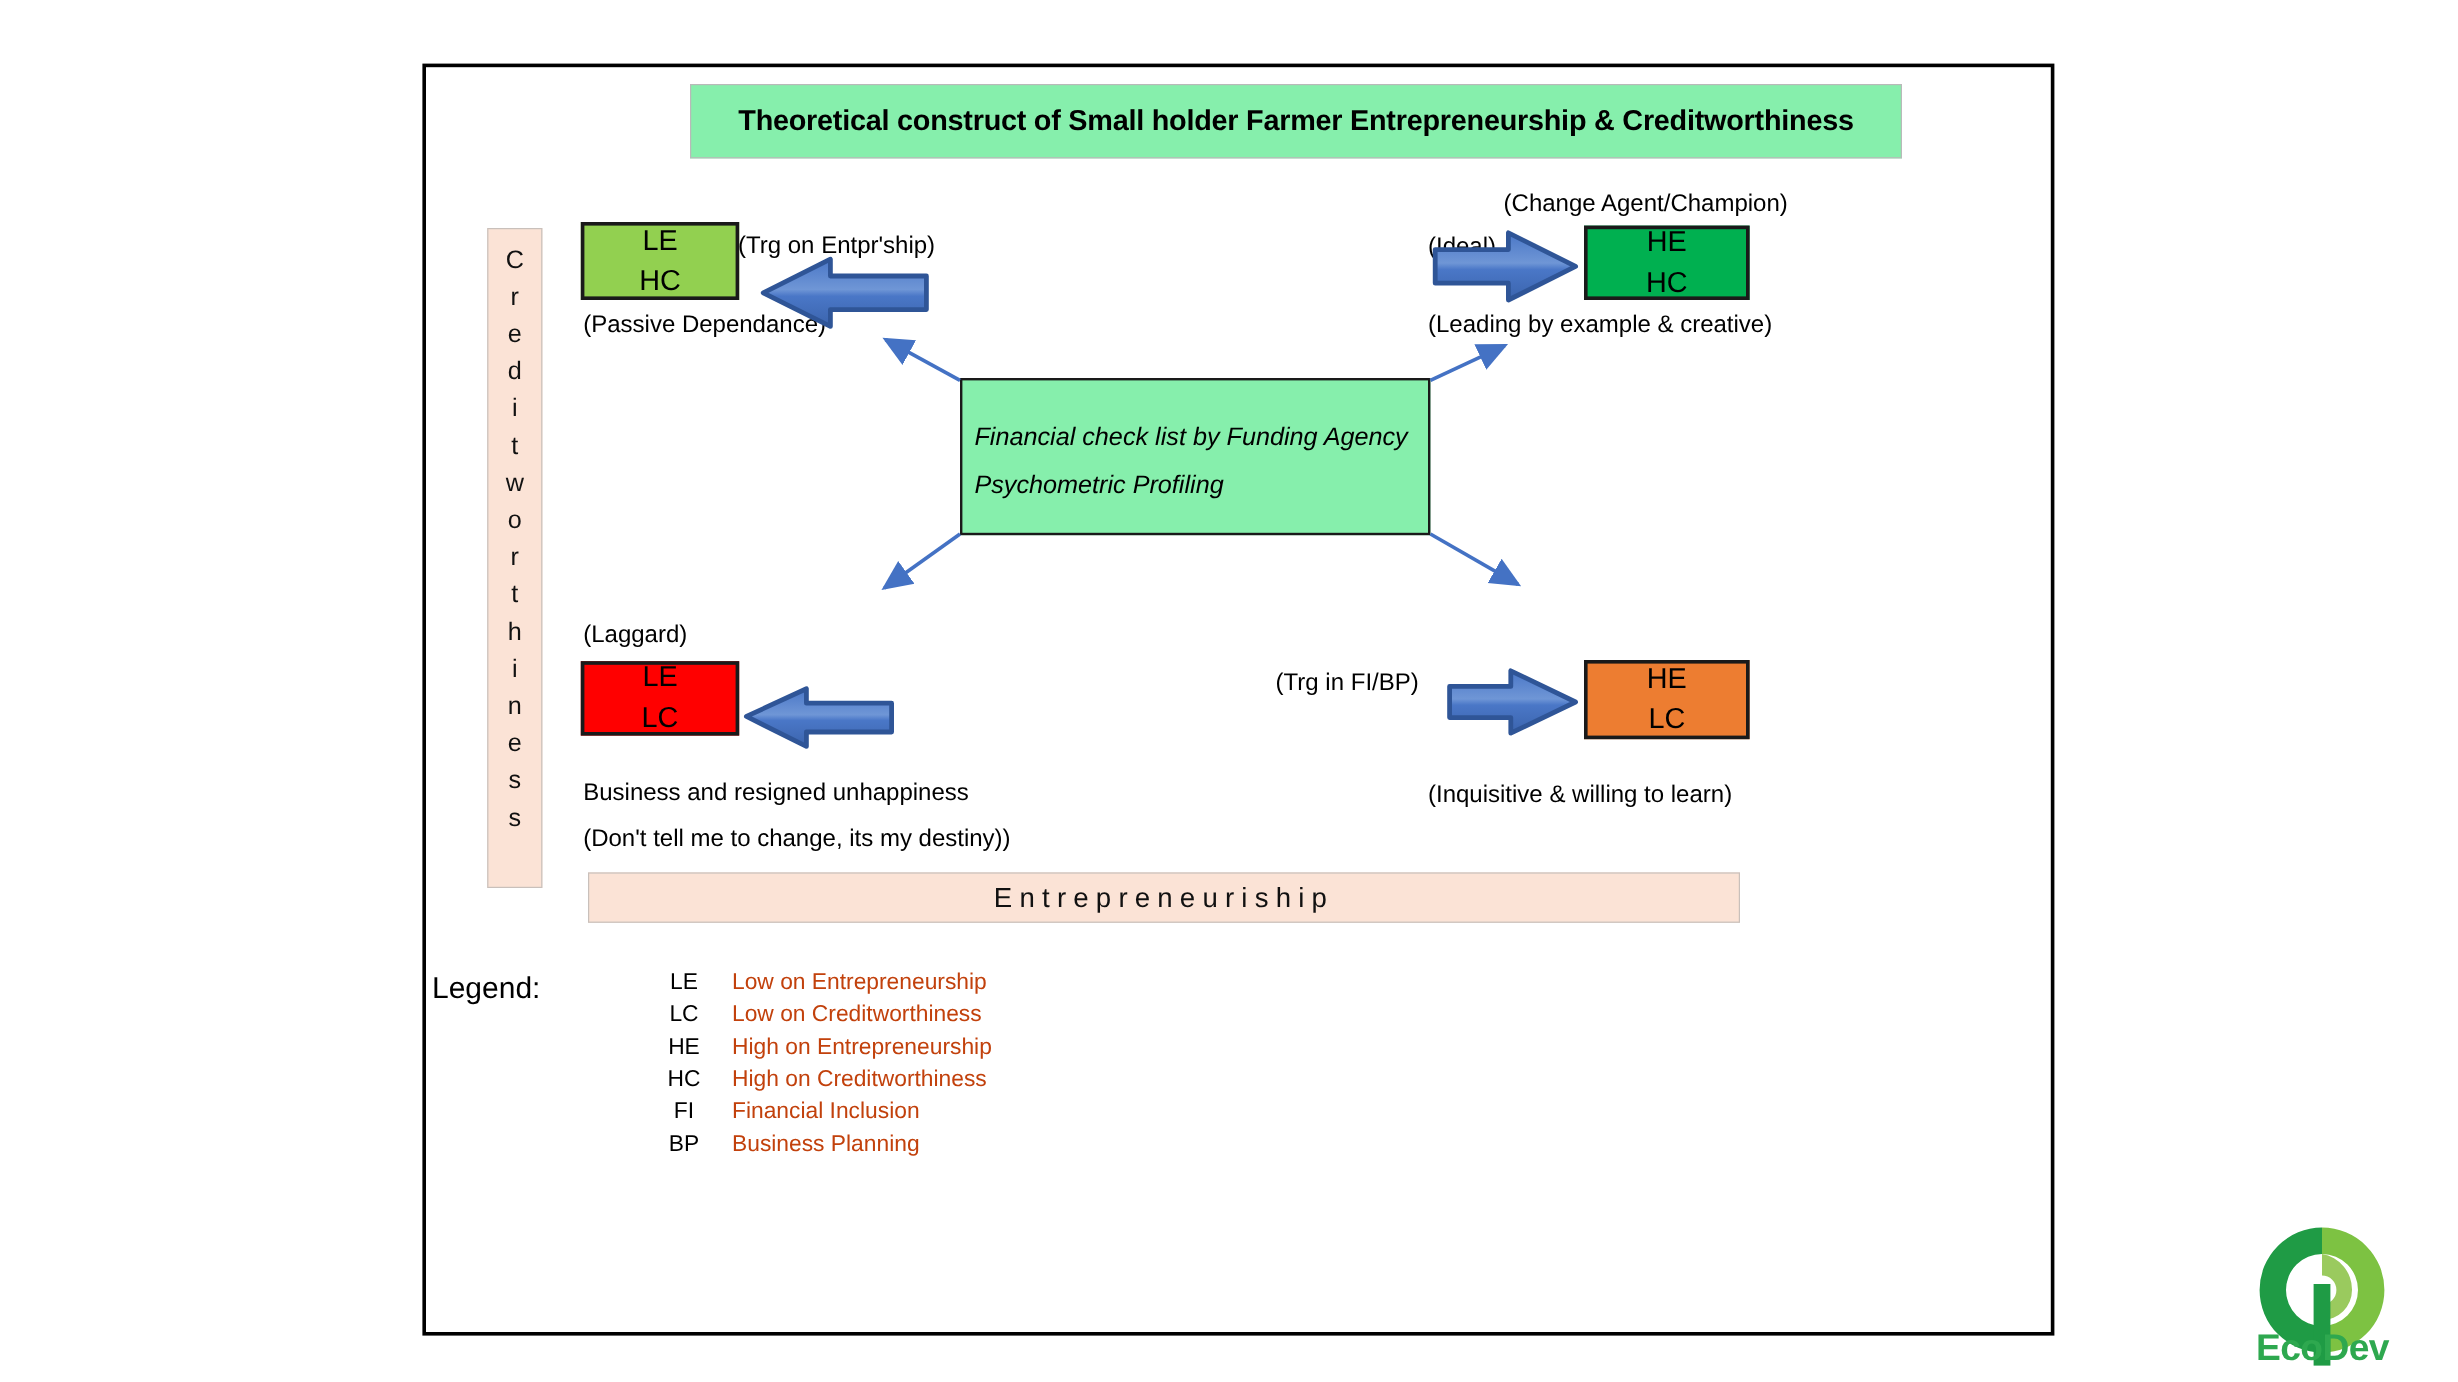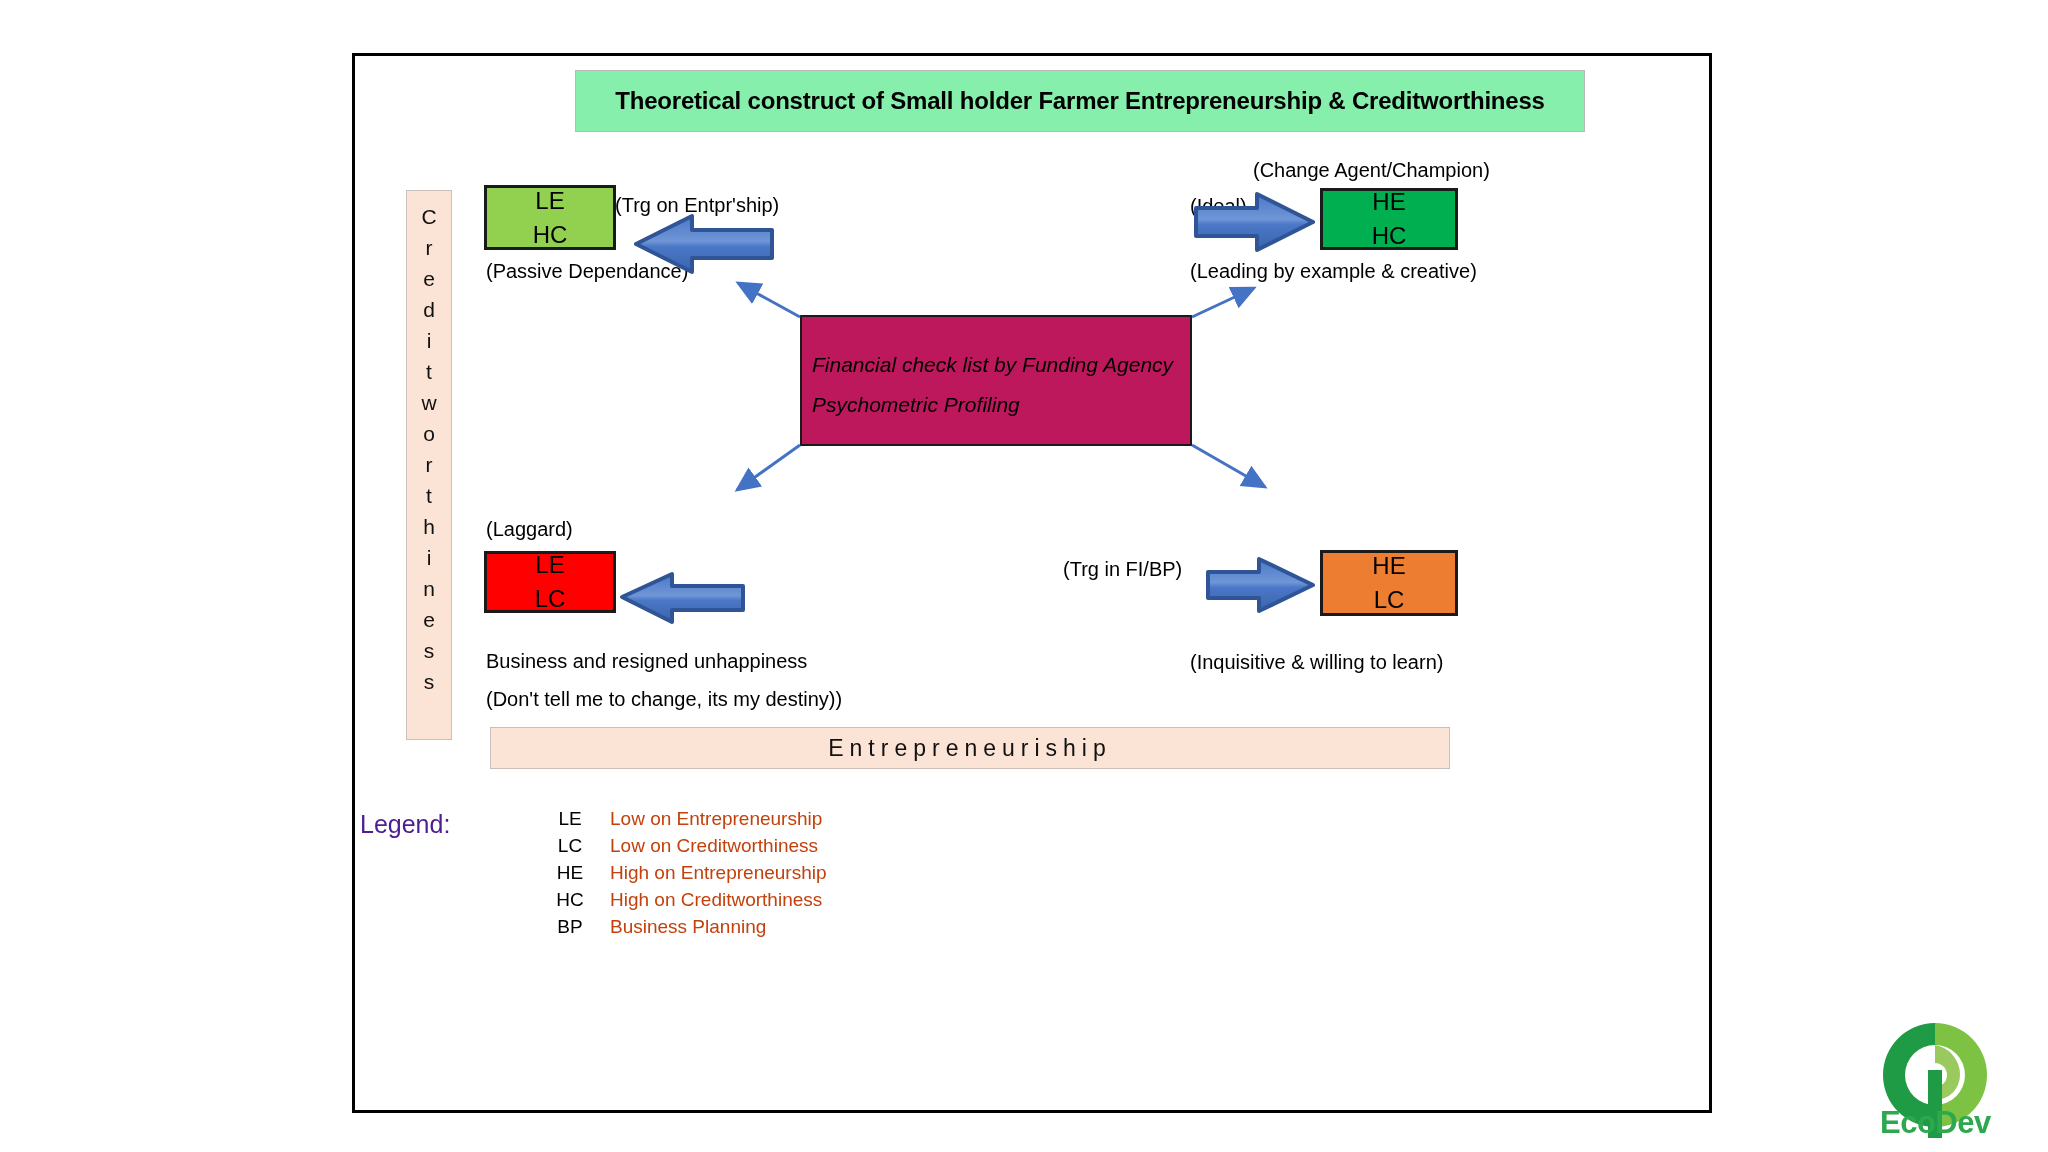--- a/index.html
+++ b/index.html
@@ -118,21 +118,21 @@
   .q-he-lc { left: 1320px; top: 550px; width: 138px; height: 66px; background: #ed7d31; }
 
   
   .center-box {
     position: absolute;
     left: 800px;
     top: 315px;
     width: 392px;
     height: 131px;
     border: 2px solid #1a1a1a;
-    background: #be185d;
+    background: #86efac;
     box-sizing: border-box;
     padding: 28px 0 0 10px;
   }
   .center-box .cline {
     font-size: 21px;
     font-style: italic;
     color: #000000;
     line-height: 40px;
     white-space: nowrap;
   }
@@ -156,21 +156,21 @@
   .cap-dont-tell  { left: 486px;  top: 688px; }
   .cap-trg-fibp   { left: 1063px; top: 558px; }
   .cap-inquisit   { left: 1190px; top: 651px; }
 
   
   .legend-label {
     position: absolute;
     left: 360px;
     top: 810px;
     font-size: 25px;
-    color: #4c1d95;
+    color: #000000;
   }
   .legend-table {
     position: absolute;
     left: 530px;
     top: 805px;
     width: 420px;
   }
   .legend-row {
     display: flex;
     align-items: flex-start;
@@ -340,20 +340,24 @@
     </div>
     <div class="legend-row">
       <span class="legend-abbr">HE</span>
       <span class="legend-desc">High on Entrepreneurship</span>
     </div>
     <div class="legend-row">
       <span class="legend-abbr">HC</span>
       <span class="legend-desc">High on Creditworthiness</span>
     </div>
     <div class="legend-row">
+      <span class="legend-abbr">FI</span>
+      <span class="legend-desc">Financial Inclusion</span>
+    </div>
+    <div class="legend-row">
       <span class="legend-abbr">BP</span>
       <span class="legend-desc">Business Planning</span>
     </div>
   </div>
 
   <svg class="logo" viewBox="0 0 190 125">
 
     <path d="M95 8 A 52 52 0 1 0 95 112 L 95 90 A 30 30 0 1 1 95 30 Z" fill="#1F9B45"></path>
 
     <path d="M95 8 A 52 52 0 0 1 95 112 L 95 90 A 30 30 0 0 0 95 30 Z" fill="#7DC242"></path>

